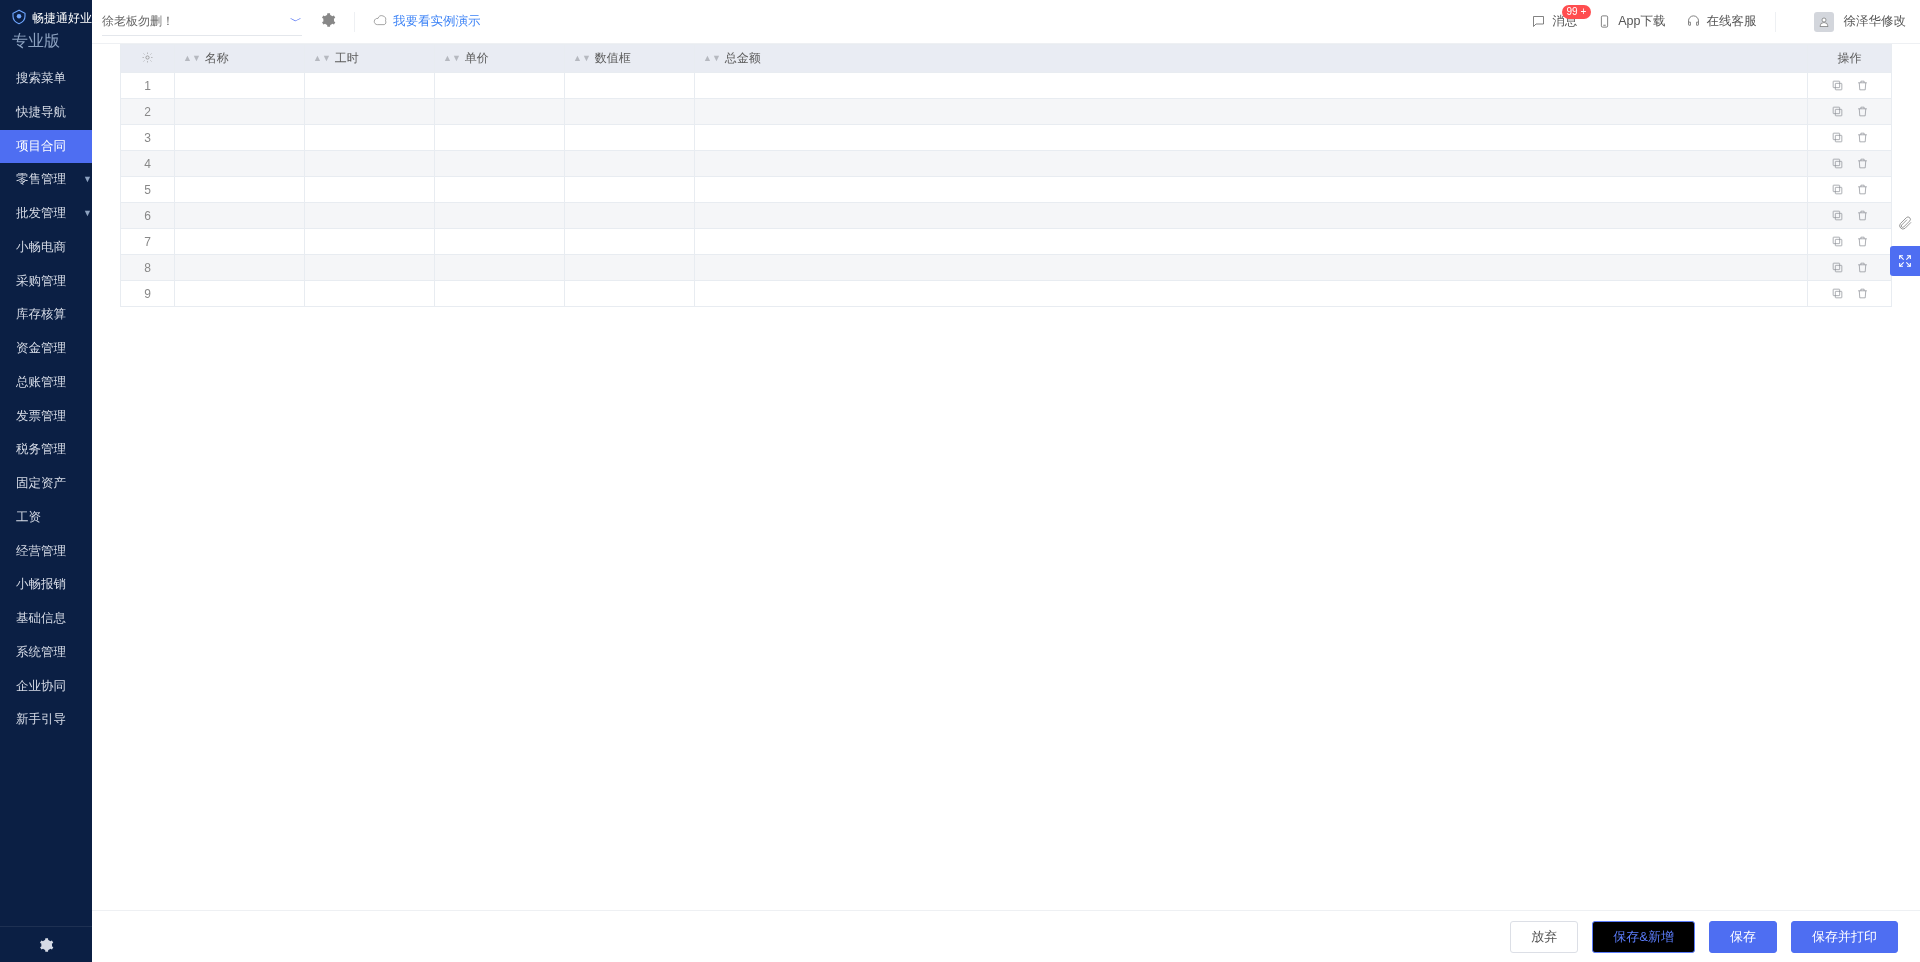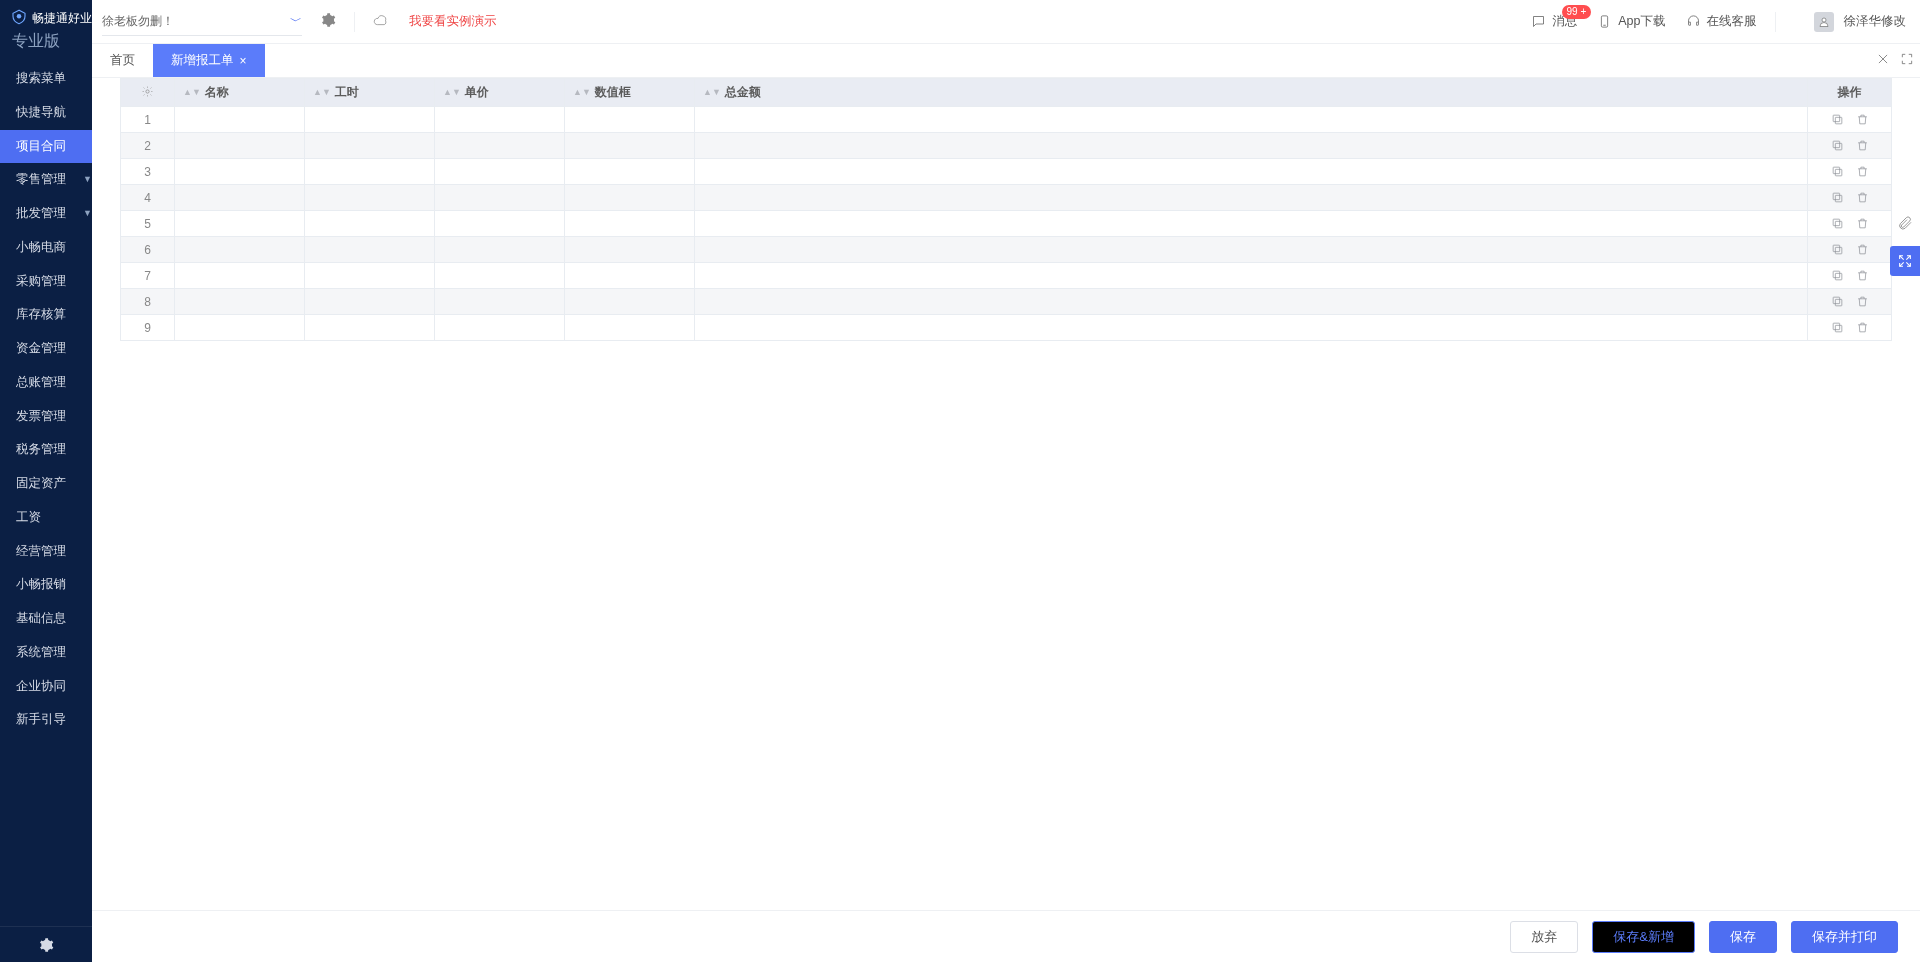--- a/index.html
+++ b/index.html
@@ -36,21 +36,21 @@
 }
 .company-sel {
   width: 200px; height: 28px; border-bottom: 1px solid #e4e7ec;
   display: flex; align-items: center; justify-content: space-between;
   color: #666; font-size: 12px; cursor: pointer;
 }
 .company-sel .chev { color: #4e6ef2; font-size: 12px; }
 .top-gear { margin-left: 18px; cursor: pointer; color: #888; }
 .top-gear svg { width: 16px; height: 16px; fill: #888; }
 .divider { width: 1px; height: 20px; background: #eef0f3; margin: 0 18px; }
-.demo-link { display: flex; align-items: center; gap: 21px; color: #ef4444; font-size: 12.5px; cursor: pointer; }
+.demo-link { display: flex; align-items: center; gap: 5px; color: #3b82f6; font-size: 12.5px; cursor: pointer; }
 .demo-link svg { width: 15px; height: 15px; fill: none; stroke: #888; stroke-width: 1.2; }
 .top-spacer { flex: 1; }
 .top-act { display: flex; align-items: center; gap: 6px; margin-left: 20px; color: #555; font-size: 12.5px; cursor: pointer; }
 .top-act svg { width: 15px; height: 15px; fill: none; stroke: #666; stroke-width: 1.3; }
 .badge {
   position: absolute; top: -8px; right: -14px; background: #ff4d4f;
   color: #fff; font-size: 10px; border-radius: 8px; padding: 0 5px; line-height: 14px;
 }
 .msg-wrap { position: relative; }
 .avatar { width: 20px; height: 20px; border-radius: 3px; background: #d3d6dc; display: inline-flex; align-items: center; justify-content: center; }
@@ -91,21 +91,21 @@
   display: flex; align-items: center; color: #bdbdbd; font-size: 12.5px;
 }
 .form-spacer { flex: 1; }
 .design-link { color: #888; font-size: 12.5px; cursor: pointer; }
 
 
 .table-wrap { padding: 0 28px; }
 .table { width: 100%; border: 1px solid #e8ecf1; border-collapse: collapse; table-layout: fixed; }
 .table th, .table td { border: 1px solid #e8ecf1; height: 26px; font-size: 12px; padding: 0 8px; }
 .table thead th {
-  background: #e9ecf3; color: #5b5b5b; text-align: left; height: 28px; font-weight: 700;
+  background: #e9ecf3; color: #5b5b5b; text-align: left; height: 28px; font-weight: 400;
 }
 .table thead th.center { text-align: center; }
 .col-idx   { width: 54px; text-align: center; color: #888; }
 .col-name  { width: 130px; }
 .col-gs    { width: 130px; }
 .col-price { width: 130px; }
 .col-num   { width: 130px; }
 .col-ops   { width: 84px; text-align: center; }
 .sorter { color: #b6b9c0; margin-right: 4px; font-size: 9px; display: inline-flex; flex-direction: column; line-height: 5px; vertical-align: middle; }
 tbody tr:nth-child(even) td { background: #f5f6f8; }
@@ -264,42 +264,20 @@
       <span class="avatar">
         <svg viewBox="0 0 24 24">
             <circle cx="12" cy="8" r="4"></circle>
             <path d="M4 21a8 8 0 0 1 16 0z"></path>
           </svg>
       </span>
       <span class="user-name">徐泽华修改</span>
     </span>
   </div>
 
-  <div class="tabstrip" id="tabstrip">
-    <div class="tab">
-        <span>首页</span>
-      </div>
-      <div class="tab active">
-        <span>新增报工单</span>
-        <span class="close">×</span>
-      </div>
-      <div class="strip-icons">
-      <span>
-        <svg viewBox="0 0 24 24">
-            <line x1="5" y1="5" x2="19" y2="19"></line>
-            <line x1="19" y1="5" x2="5" y2="19"></line>
-          </svg>
-      </span>
-      <span>
-        <svg viewBox="0 0 24 24">
-            <path d="M4 9V4h5M20 9V4h-5M4 15v5h5M20 15v5h-5"></path>
-          </svg>
-      </span>
-    </div>
-  </div>
 
 
   <div class="table-wrap">
     <table class="table">
       <thead>
         <tr>
           <th class="col-idx center gear-cell">
             <svg viewBox="0 0 24 24">
                 <circle cx="12" cy="12" r="3"></circle>
                 <path d="M12 3v2M12 19v2M4.9 4.9l1.4 1.4M17.7 17.7l1.4 1.4M3 12h2M19 12h2M4.9 19.1l1.4-1.4M17.7 6.3l1.4-1.4"></path>

